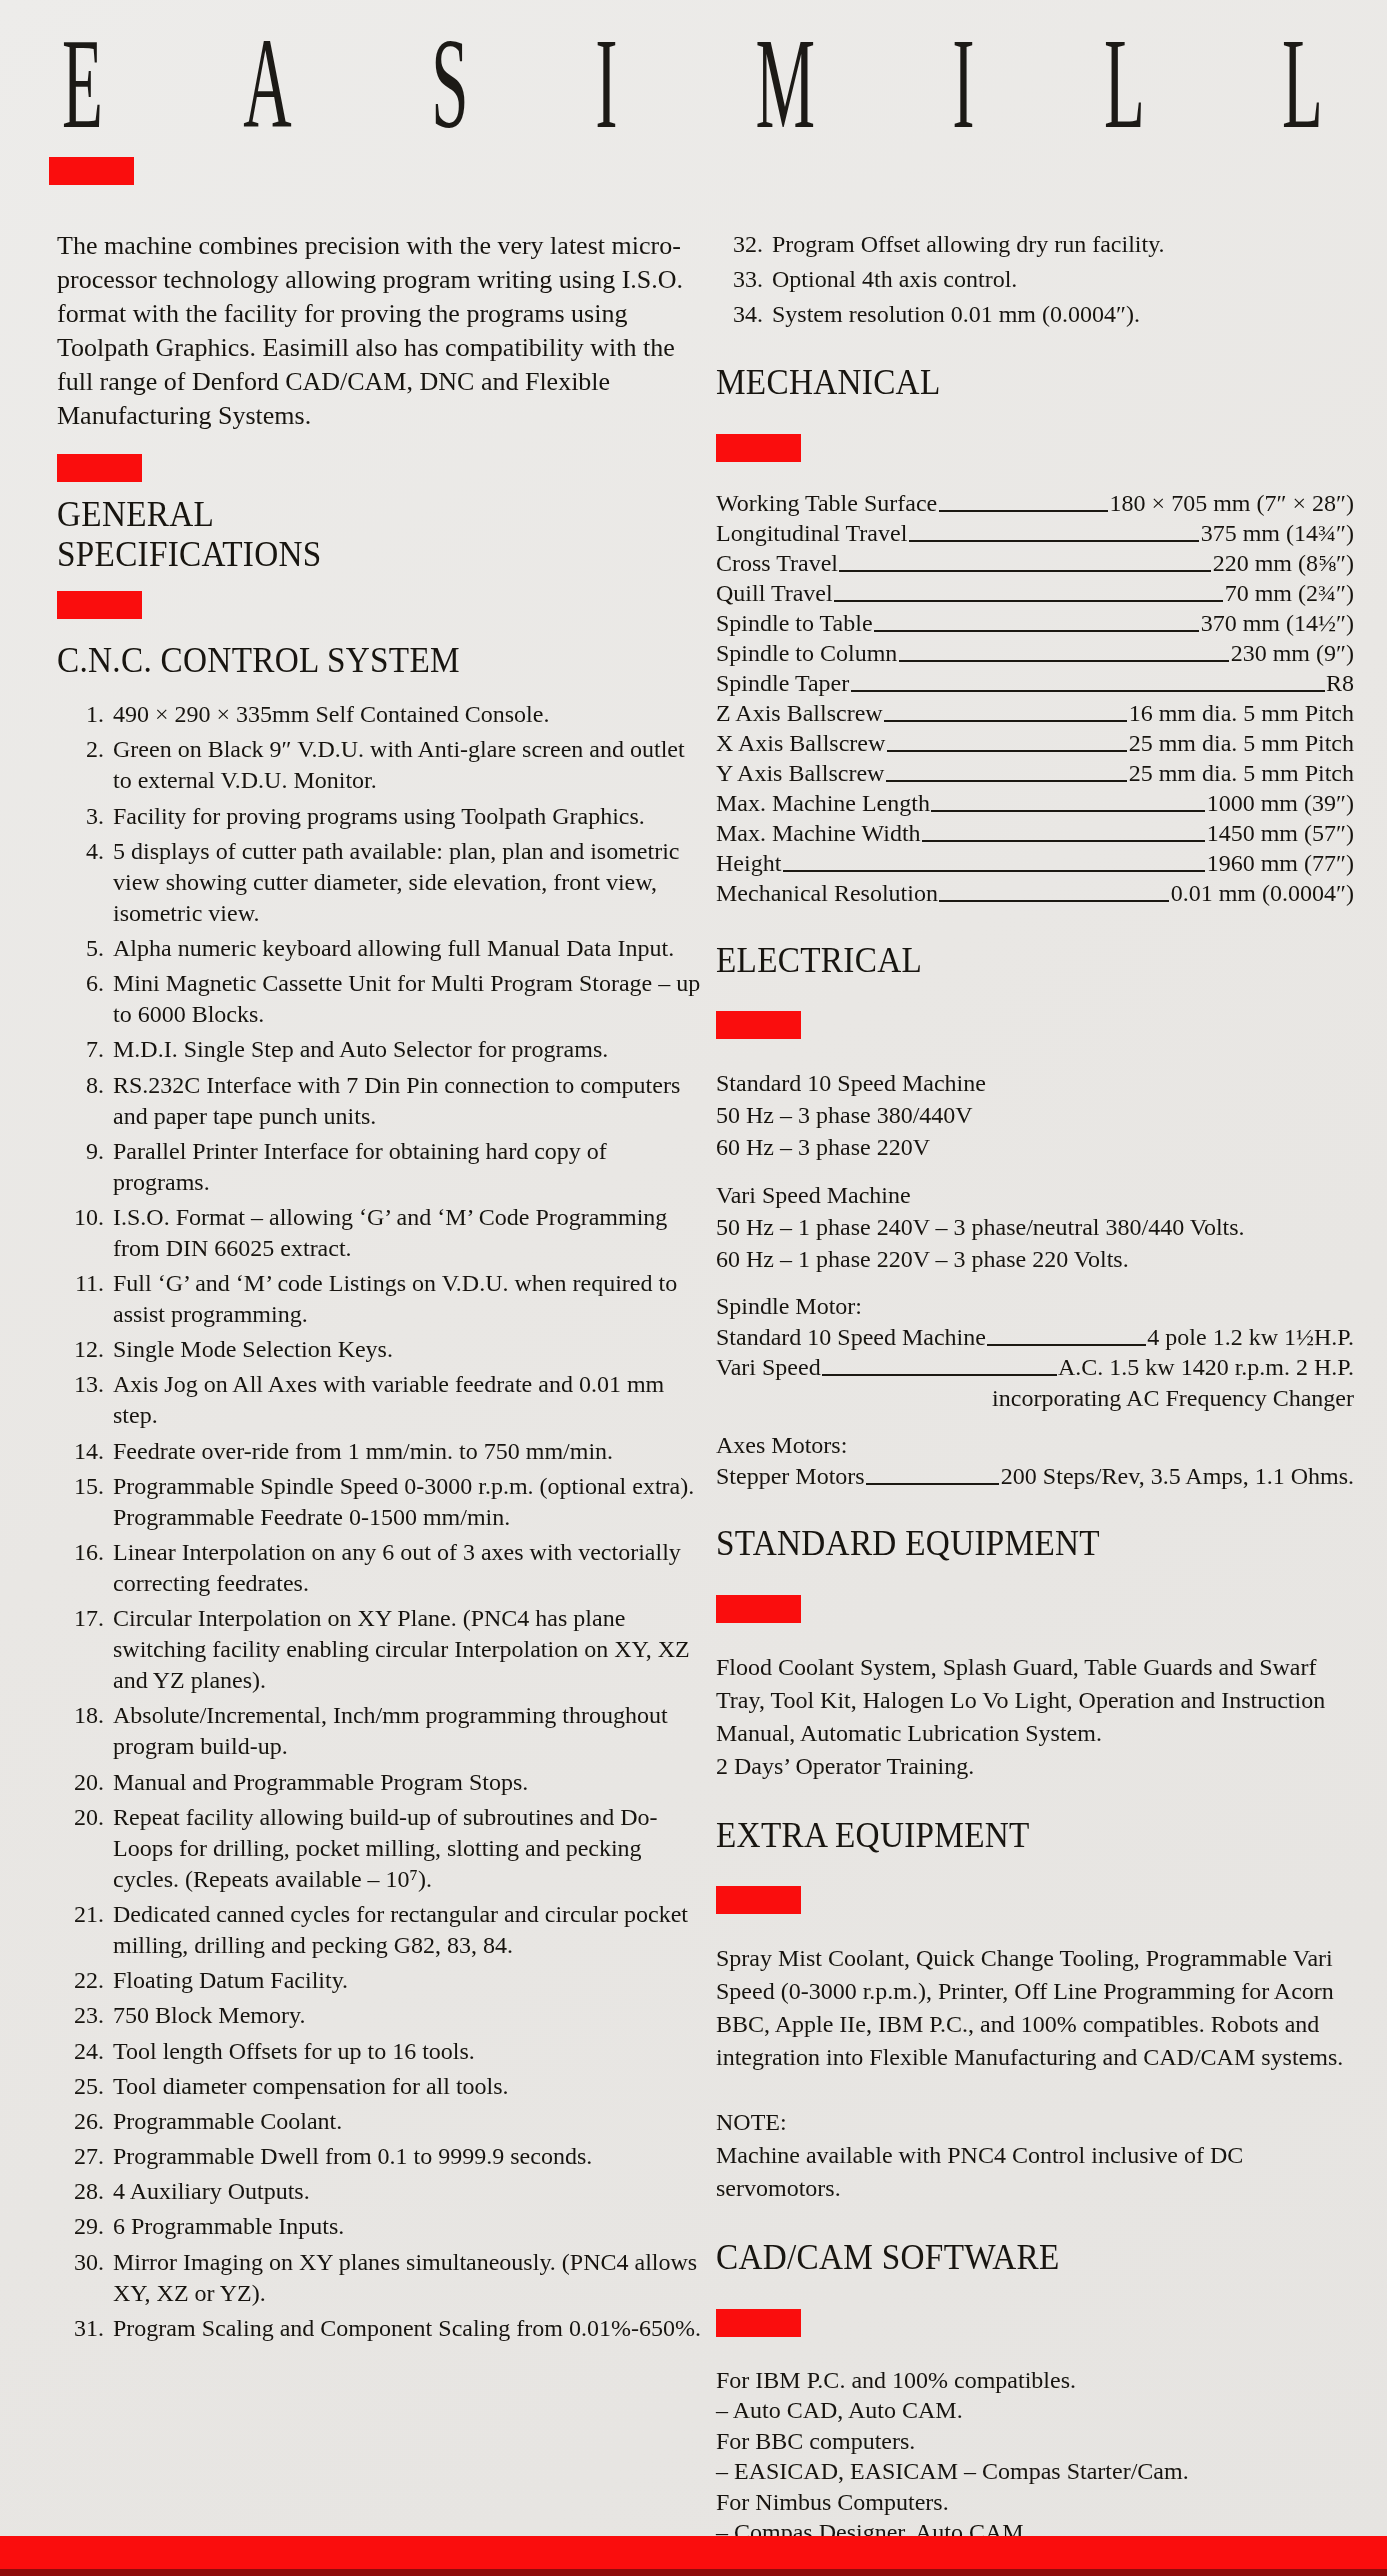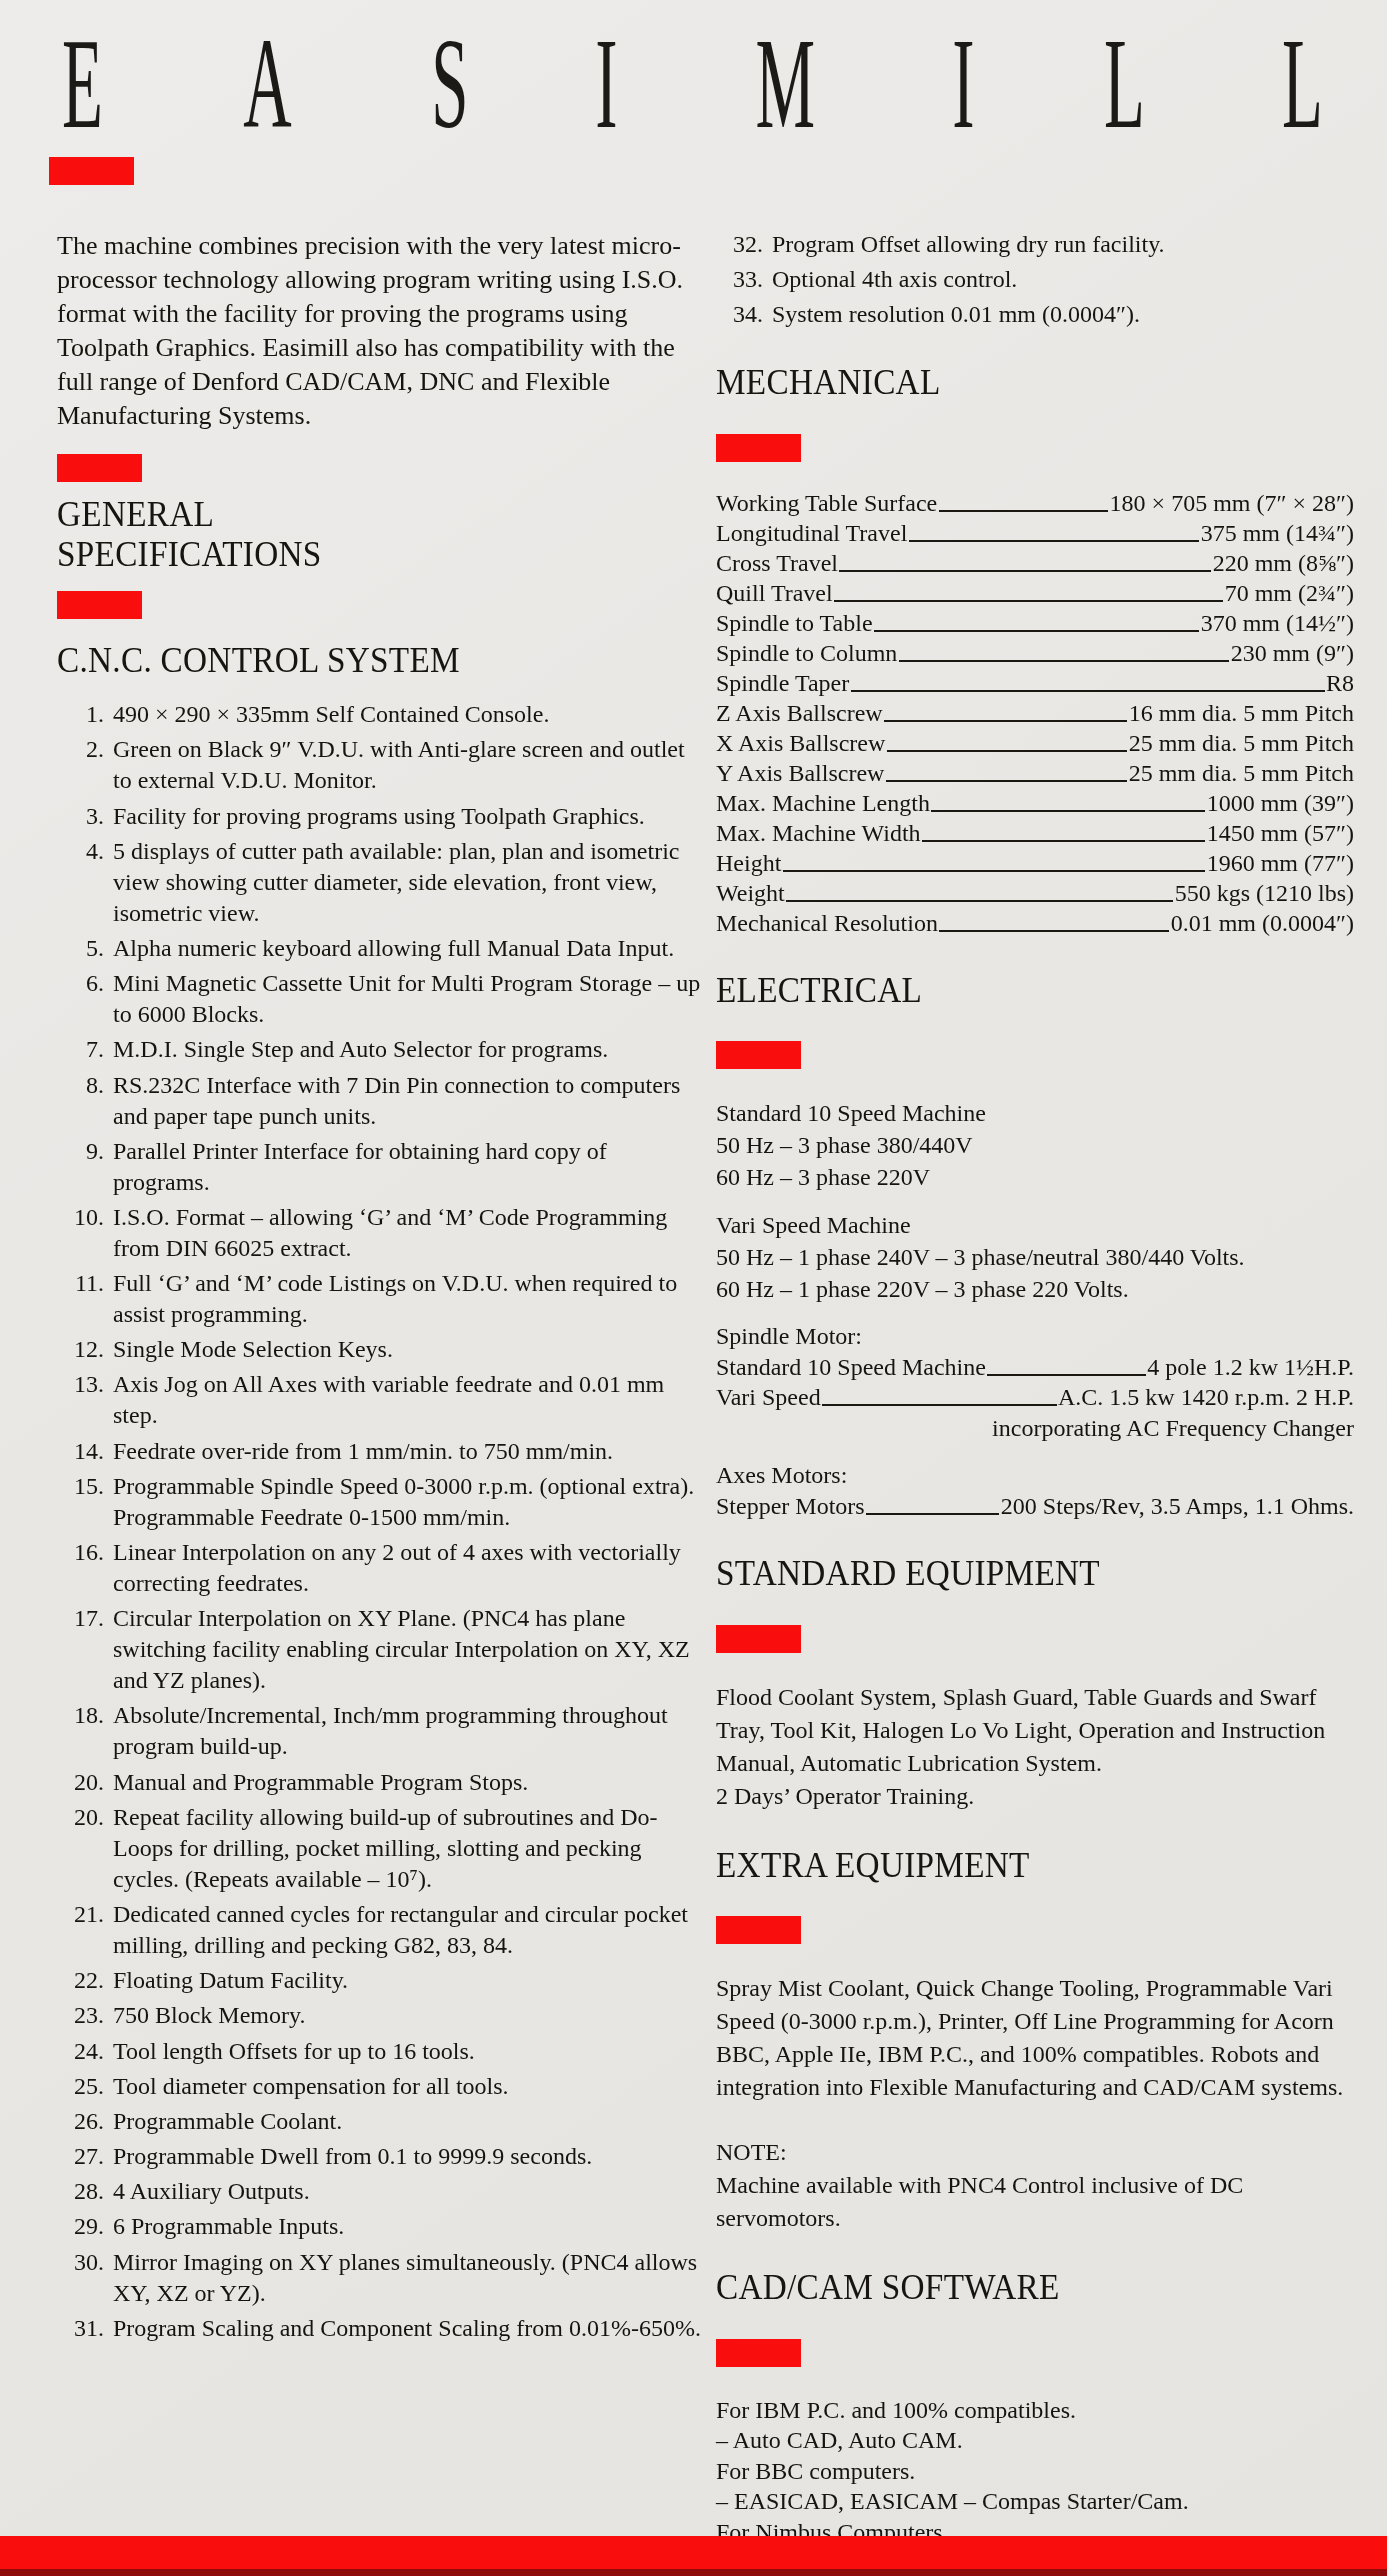--- a/index.html
+++ b/index.html
@@ -148,21 +148,21 @@
         <li>
           <span class="num">14.</span>
           <span class="txt">Feedrate over-ride from 1 mm/min. to 750 mm/min.</span>
         </li>
         <li>
           <span class="num">15.</span>
           <span class="txt">Programmable Spindle Speed 0-3000 r.p.m. (optional extra). Programmable Feedrate 0-1500 mm/min.</span>
         </li>
         <li>
           <span class="num">16.</span>
-          <span class="txt">Linear Interpolation on any 2 out of 4 axes with vectorially correcting feedrates.</span>
+          <span class="txt">Linear Interpolation on any 6 out of 3 axes with vectorially correcting feedrates.</span>
         </li>
         <li>
           <span class="num">17.</span>
           <span class="txt">Circular Interpolation on XY Plane. (PNC4 has plane switching facility enabling circular Interpolation on XY, XZ and YZ planes).</span>
         </li>
         <li>
           <span class="num">18.</span>
           <span class="txt">Absolute/Incremental, Inch/mm programming throughout program build-up.</span>
         </li>
         <li>
@@ -296,25 +296,20 @@
         </div>
         <div class="specrow">
           <span class="lbl">Max. Machine Width</span>
           <span class="leader"></span>
           <span class="val">1450 mm (57″)</span>
         </div>
         <div class="specrow">
           <span class="lbl">Height</span>
           <span class="leader"></span>
           <span class="val">1960 mm (77″)</span>
-        </div>
-        <div class="specrow">
-          <span class="lbl">Weight</span>
-          <span class="leader"></span>
-          <span class="val">550 kgs (1210 lbs)</span>
         </div>
         <div class="specrow">
           <span class="lbl">Mechanical Resolution</span>
           <span class="leader"></span>
           <span class="val">0.01 mm (0.0004″)</span>
         </div>
       </div>
 
     <h2 class="h2 mt-sechead">ELECTRICAL</h2>
     <div class="redblock mt-secred"></div>

